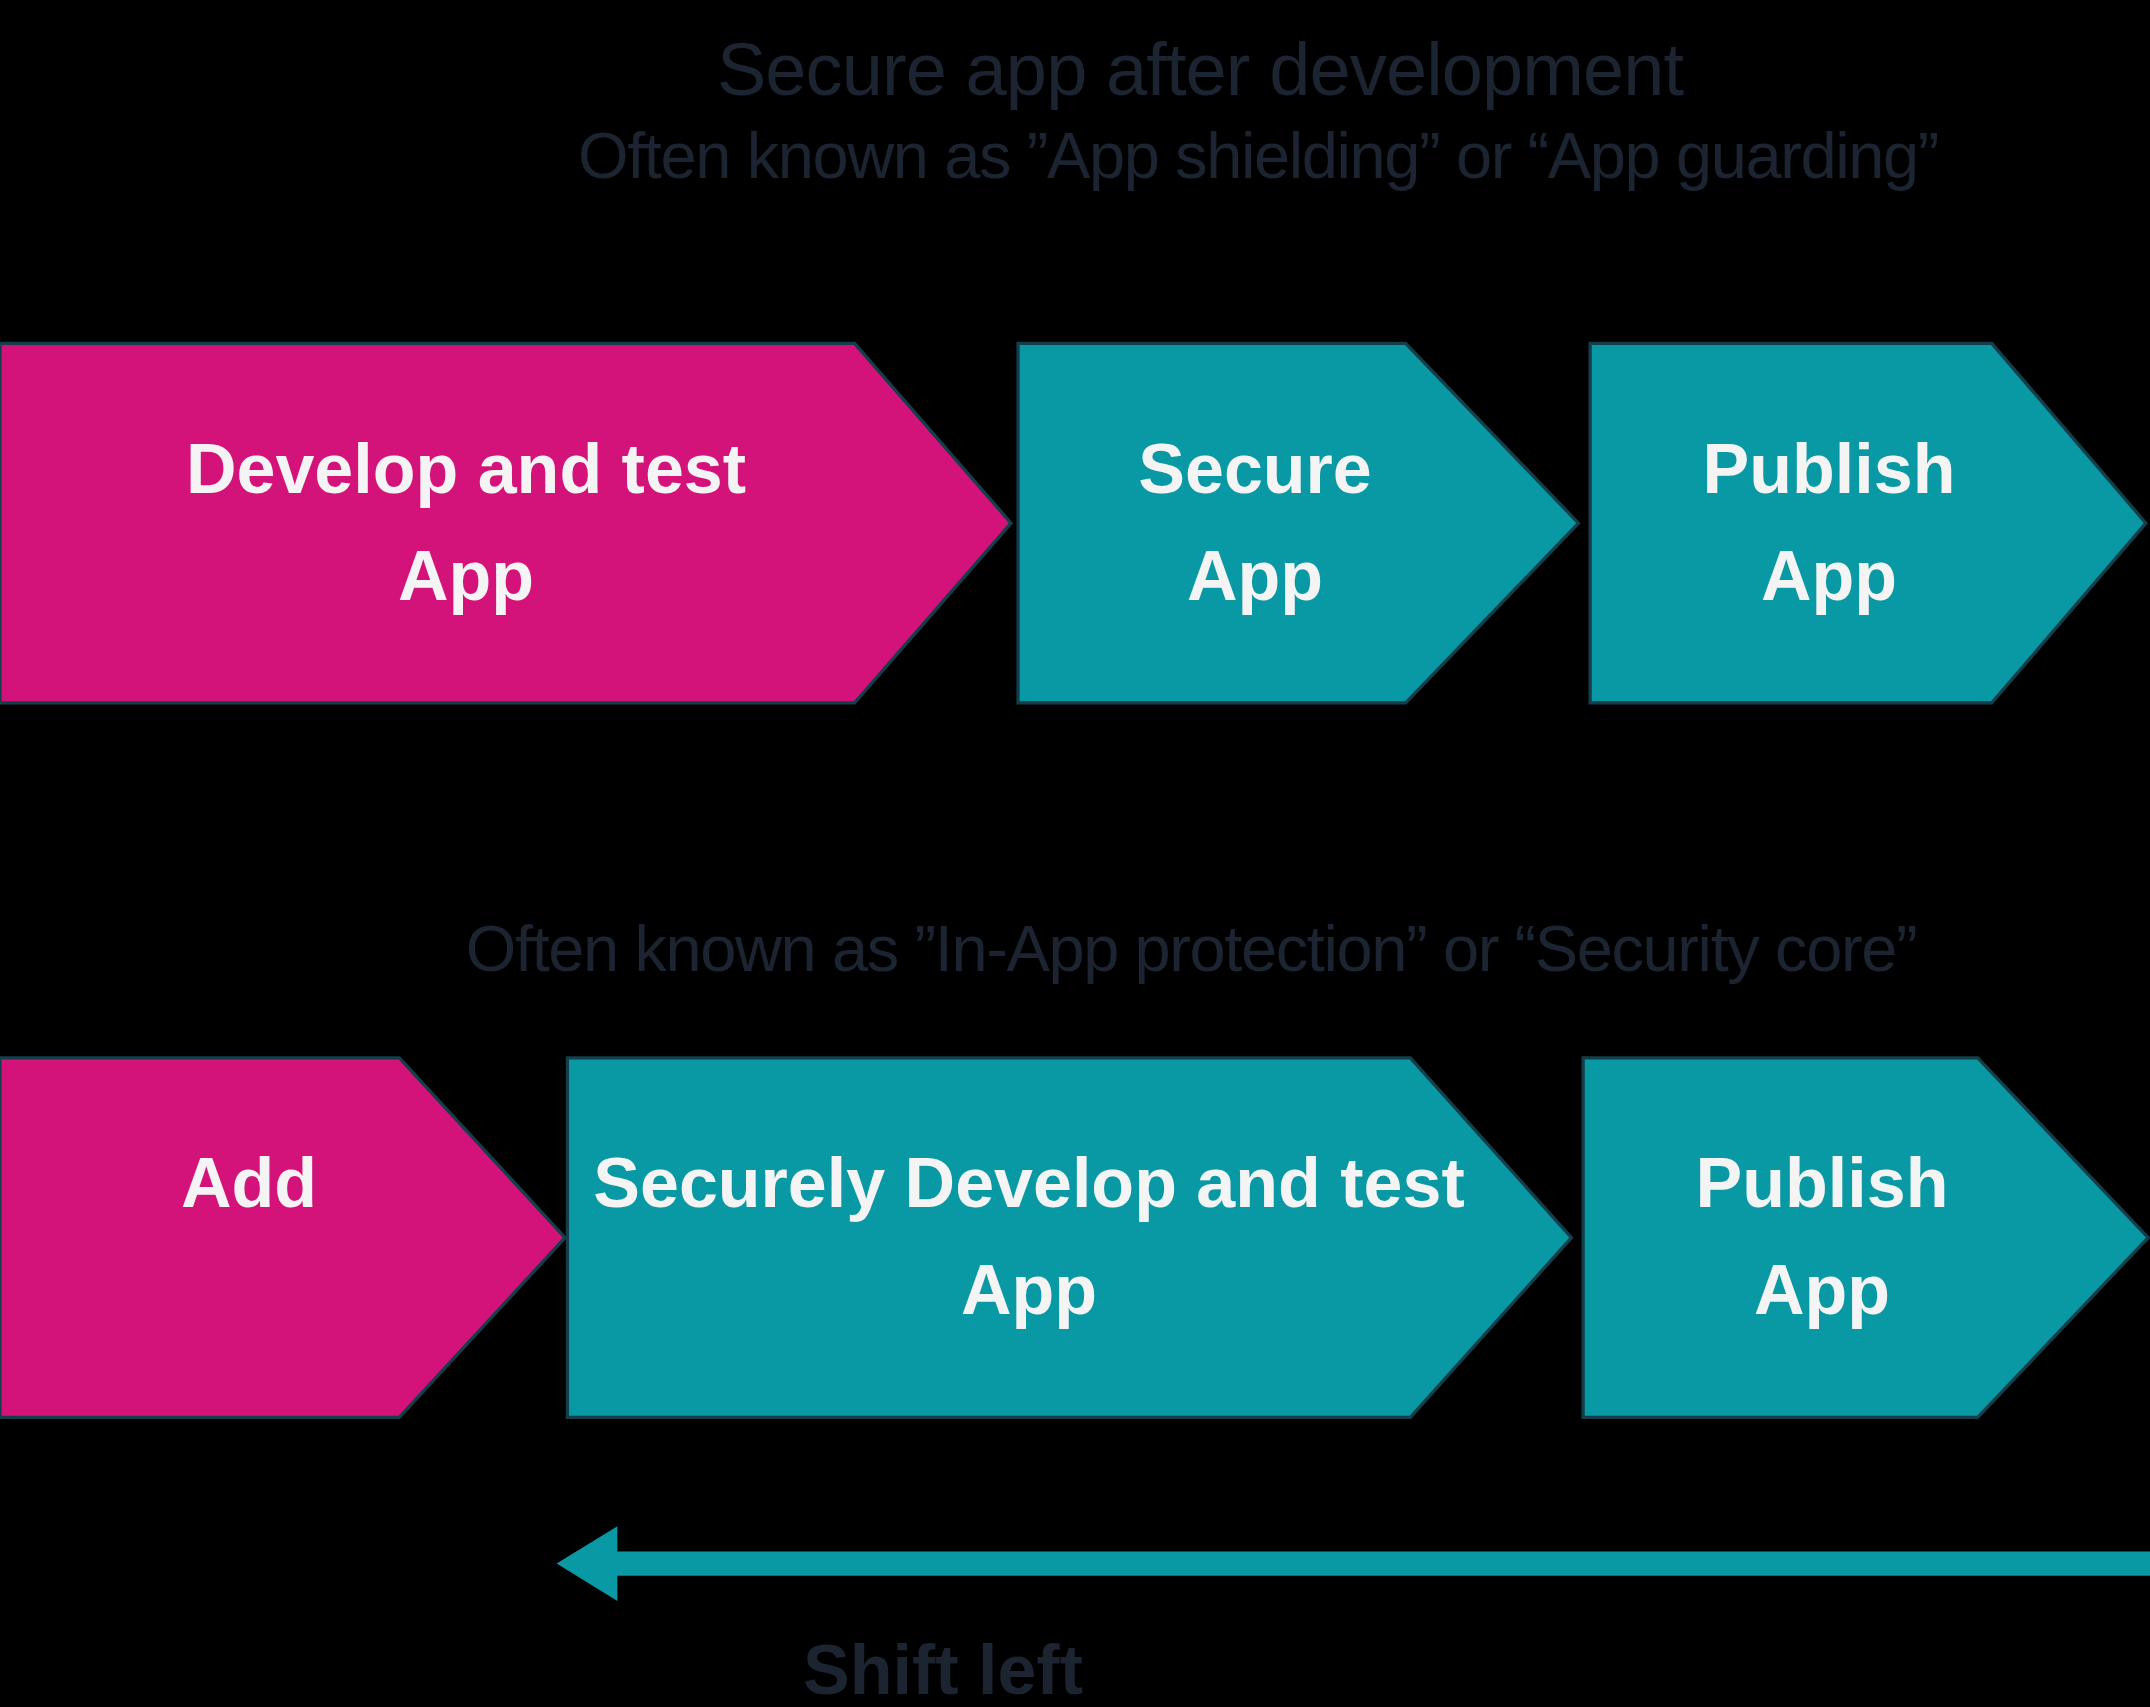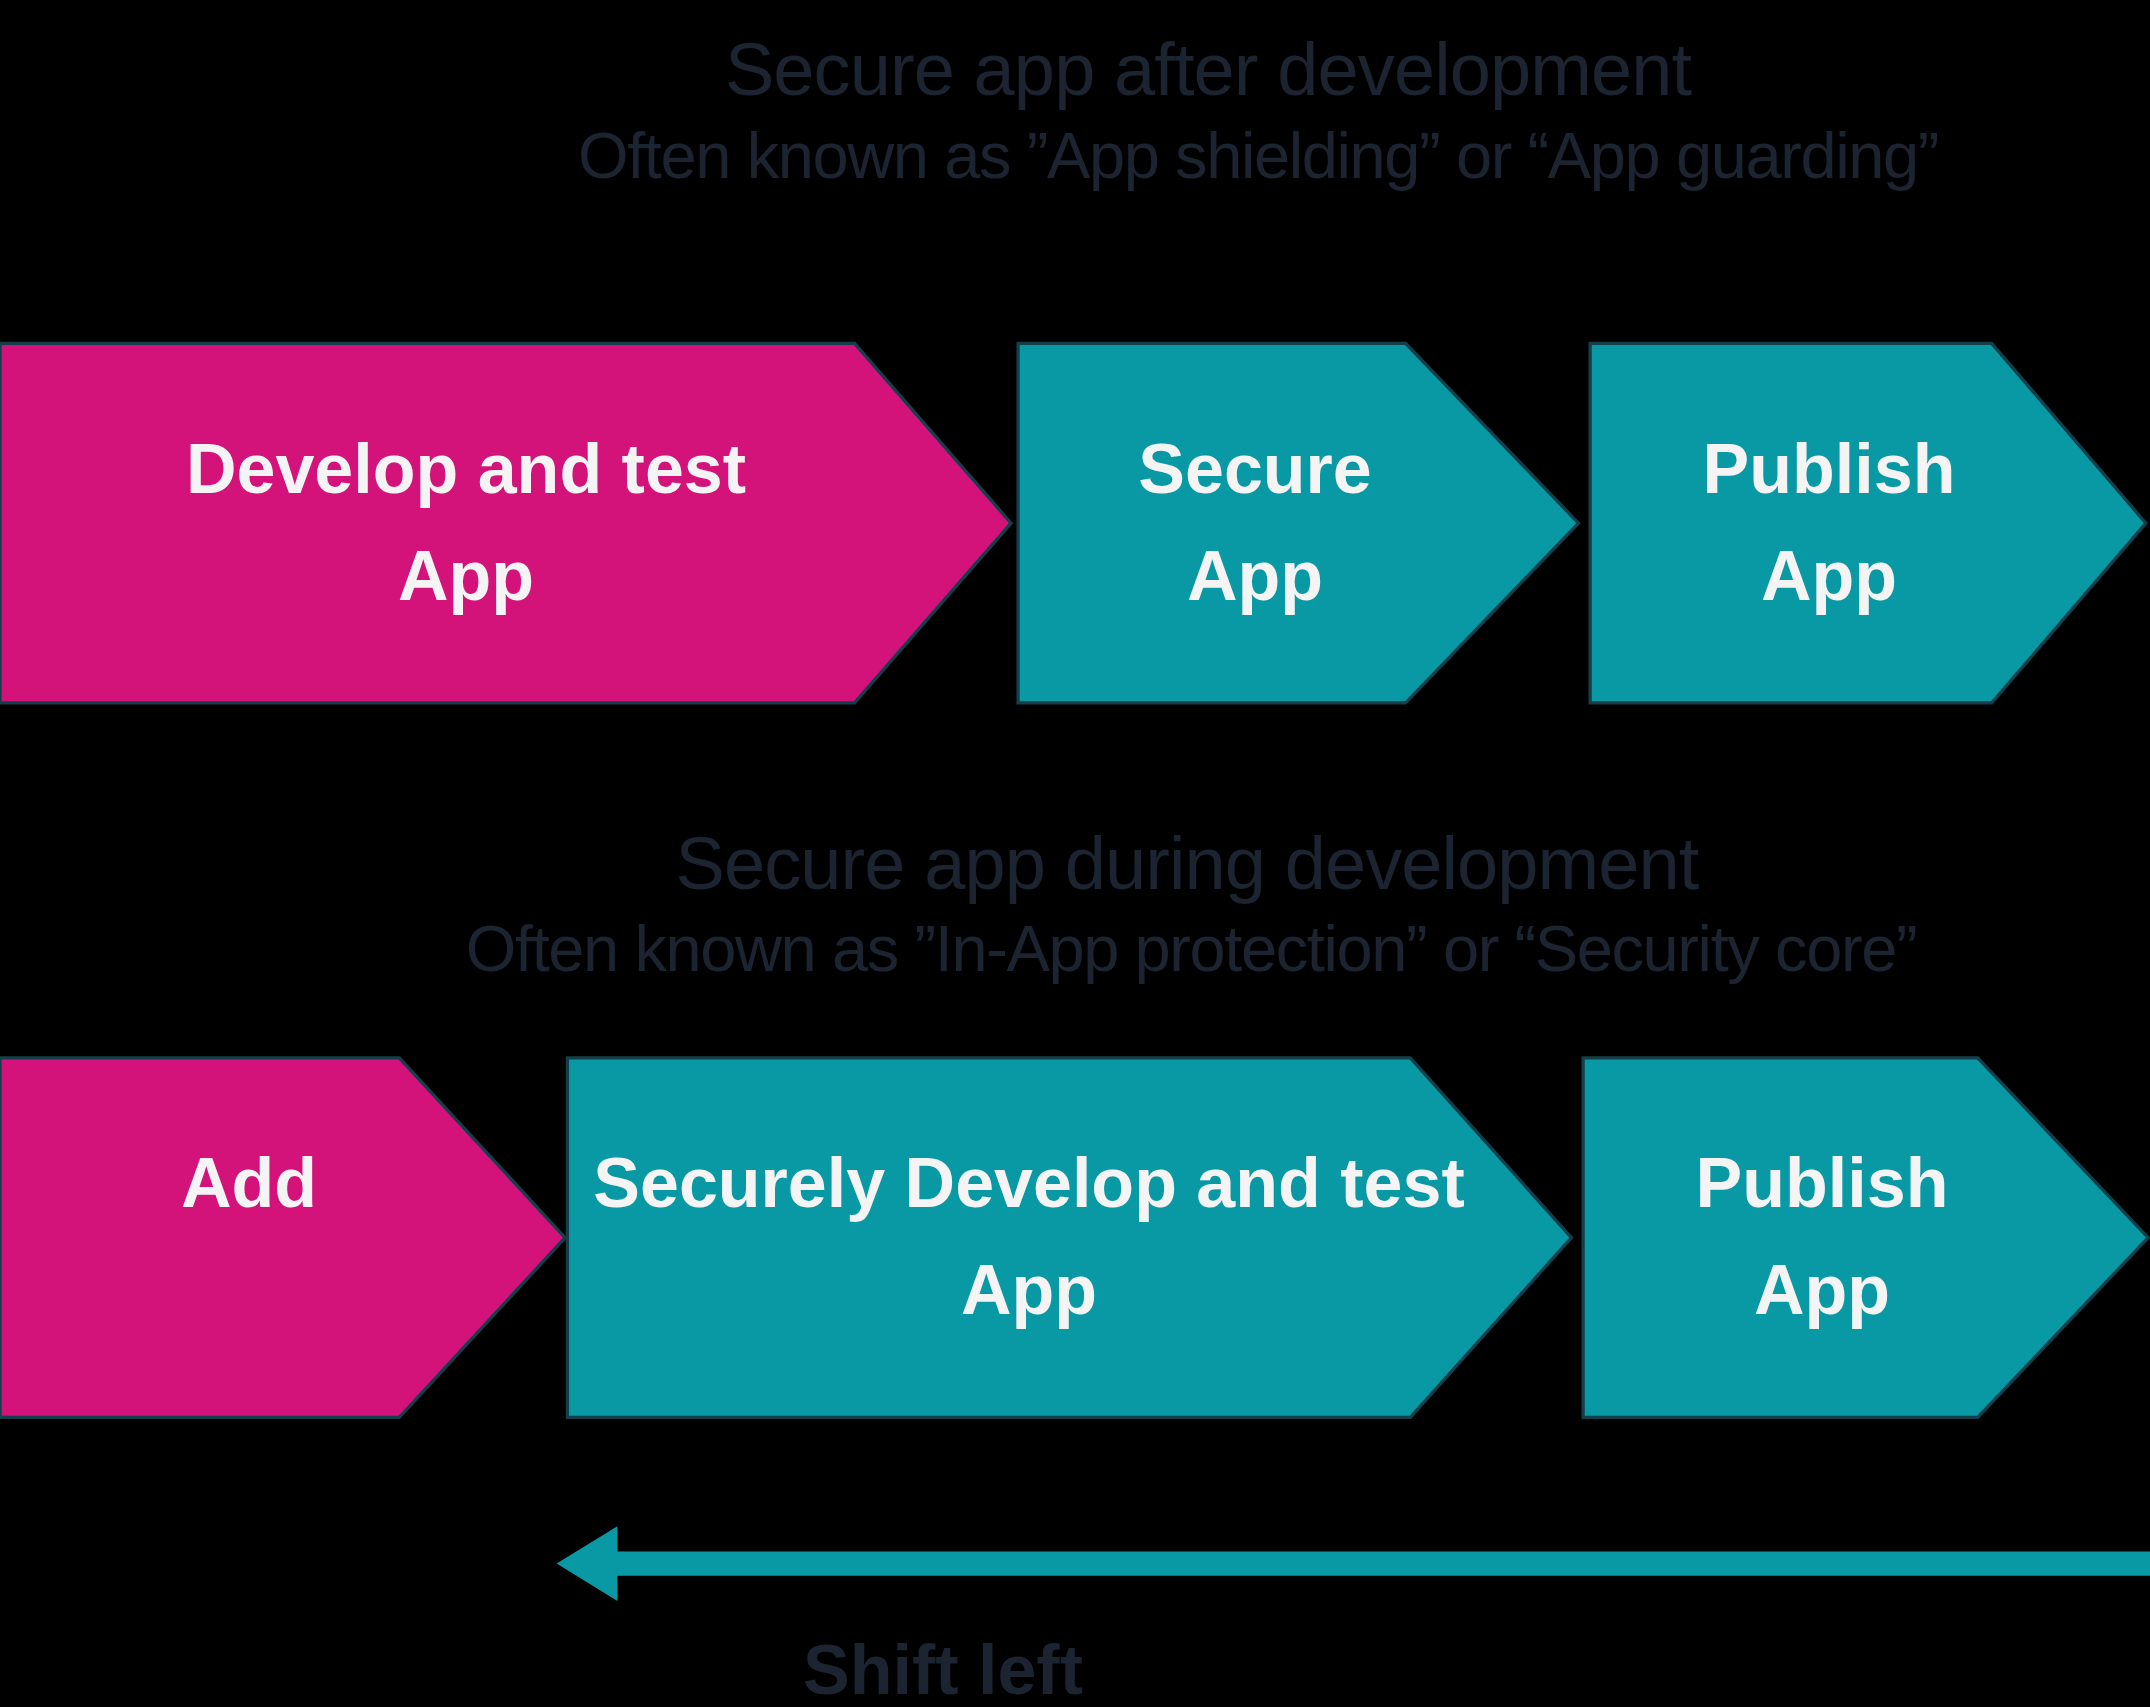--- a/index.html
+++ b/index.html
@@ -75,37 +75,36 @@
     <polygon points="3405,735 4265,735 4595,1120 4265,1505 3405,1505" fill="#0999a4" stroke="#143f4a" stroke-width="7"></polygon>
 
     <polygon points="0,2265 855,2265 1210,2650 855,3035 0,3035" fill="#d3127a" stroke="#143f4a" stroke-width="7"></polygon>
     <polygon points="1215,2265 3020,2265 3365,2650 3020,3035 1215,3035" fill="#0999a4" stroke="#143f4a" stroke-width="7"></polygon>
     <polygon points="3390,2265 4235,2265 4600,2650 4235,3035 3390,3035" fill="#0999a4" stroke="#143f4a" stroke-width="7"></polygon>
 
     <rect x="1315" y="3322" width="3291" height="52" fill="#0999a4"></rect>
     <polygon points="1192,3348 1322,3268 1322,3428" fill="#0999a4"></polygon>
   </svg>
 
-  <div class="heading title" style="left:1200px; top:27px;margin-left:8px;">Secure app after development</div>
+  <div class="heading title" style="left:1200px; top:27px;">Secure app after development</div>
   <div class="heading subtitle" style="left:1214px; top:118px;margin-left:44px;">Often known as ”App shielding” or “App guarding”</div>
 
   <div class="arrow-label" style="left:466px; top:416px;">
     <div>Develop and test</div>
     <div>App</div>
   </div>
   <div class="arrow-label" style="left:1255px; top:416px;text-align:center;">
     <div>Secure</div>
     <div>App</div>
   </div>
   <div class="arrow-label" style="left:1829px; top:416px;">
     <div>Publish</div>
     <div>App</div>
   </div>
 
-  <div class="heading title" style="left:1187px; top:821px;">Secure app during development</div>
   <div class="heading subtitle" style="left:1191px; top:911px;">Often known as ”In-App protection” or “Security core”</div>
 
   <div class="arrow-label" style="left:249px; top:1130px;">
     <div>Add</div>
   </div>
   <div class="arrow-label" style="left:1029px; top:1130px;text-align:center;">
     <div>Securely Develop and test</div>
     <div>App</div>
   </div>
   <div class="arrow-label" style="left:1822px; top:1130px;">

